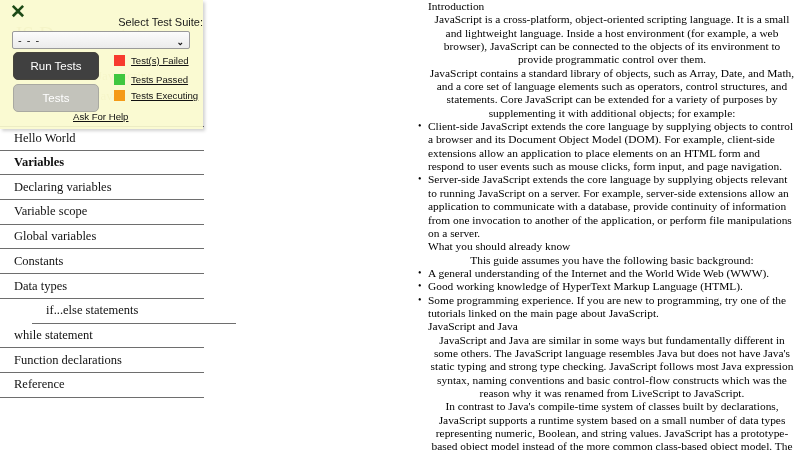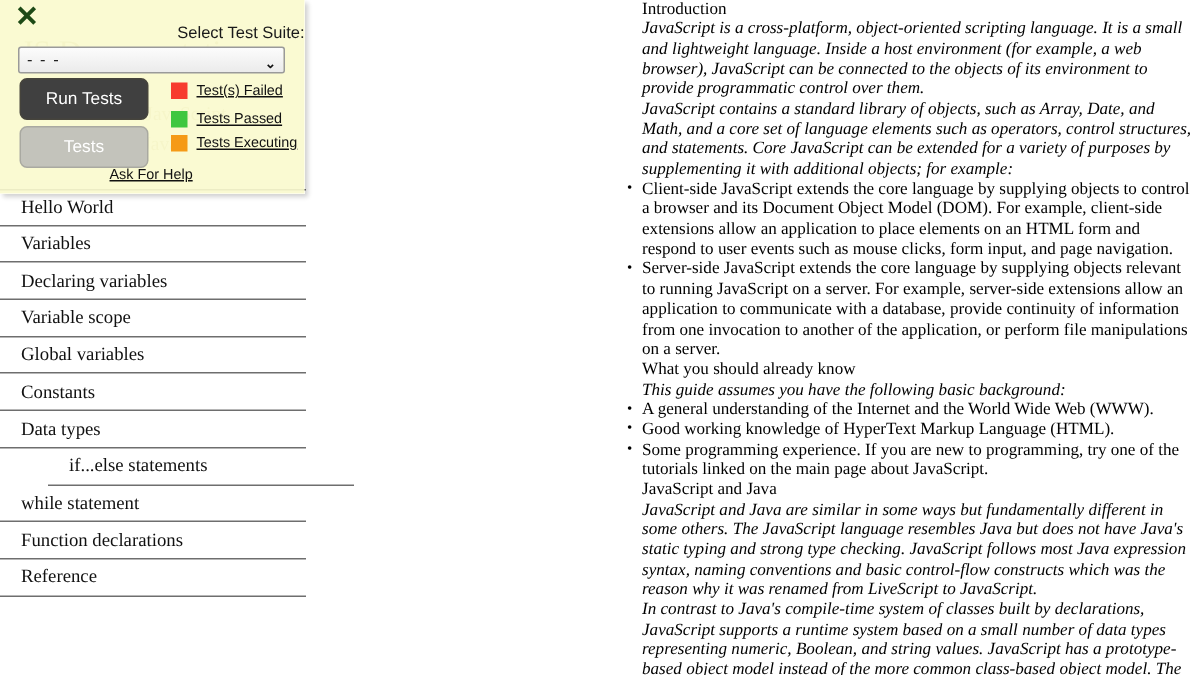--- a/index.html
+++ b/index.html
@@ -92,22 +92,21 @@
     margin: 0;
     padding: 0;
     font-size: 11.4px;
     font-weight: normal;
     line-height: 13.35px;
     padding-left: 10px;
   }
   #article p {
     margin: 0;
     padding: 0 4px 0 10px;
-    text-align: left;
-    font-style: italic;
+    text-align: center;
   }
   #article ul {
     margin: 0;
     padding: 0;
     list-style: none;
   }
   #article li {
     position: relative;
     margin: 0;
     padding: 0 2px 0 10px;
@@ -245,21 +244,21 @@
 <body>
 
 <div id="bg-heading">JS Documentation</div>
 <div id="bg-sub1">Introduction to JavaScript</div>
 <div id="bg-sub2">JavaScript and Java</div>
 
 <nav id="sidebar">
     <div class="nav-item first" style="top: 126px;">
       <span>Hello World</span>
     </div>
-    <div class="nav-item" style="top: 150.7px;">
+    <div class="nav-item" style="top: 150.7px; font-weight: bold;">
       <span>Variables</span>
     </div>
     <div class="nav-item" style="top: 175.4px;">
       <span>Declaring variables</span>
     </div>
     <div class="nav-item" style="top: 200.1px;">
       <span>Variable scope</span>
     </div>
     <div class="nav-item" style="top: 224.8px;">
       <span>Global variables</span>

